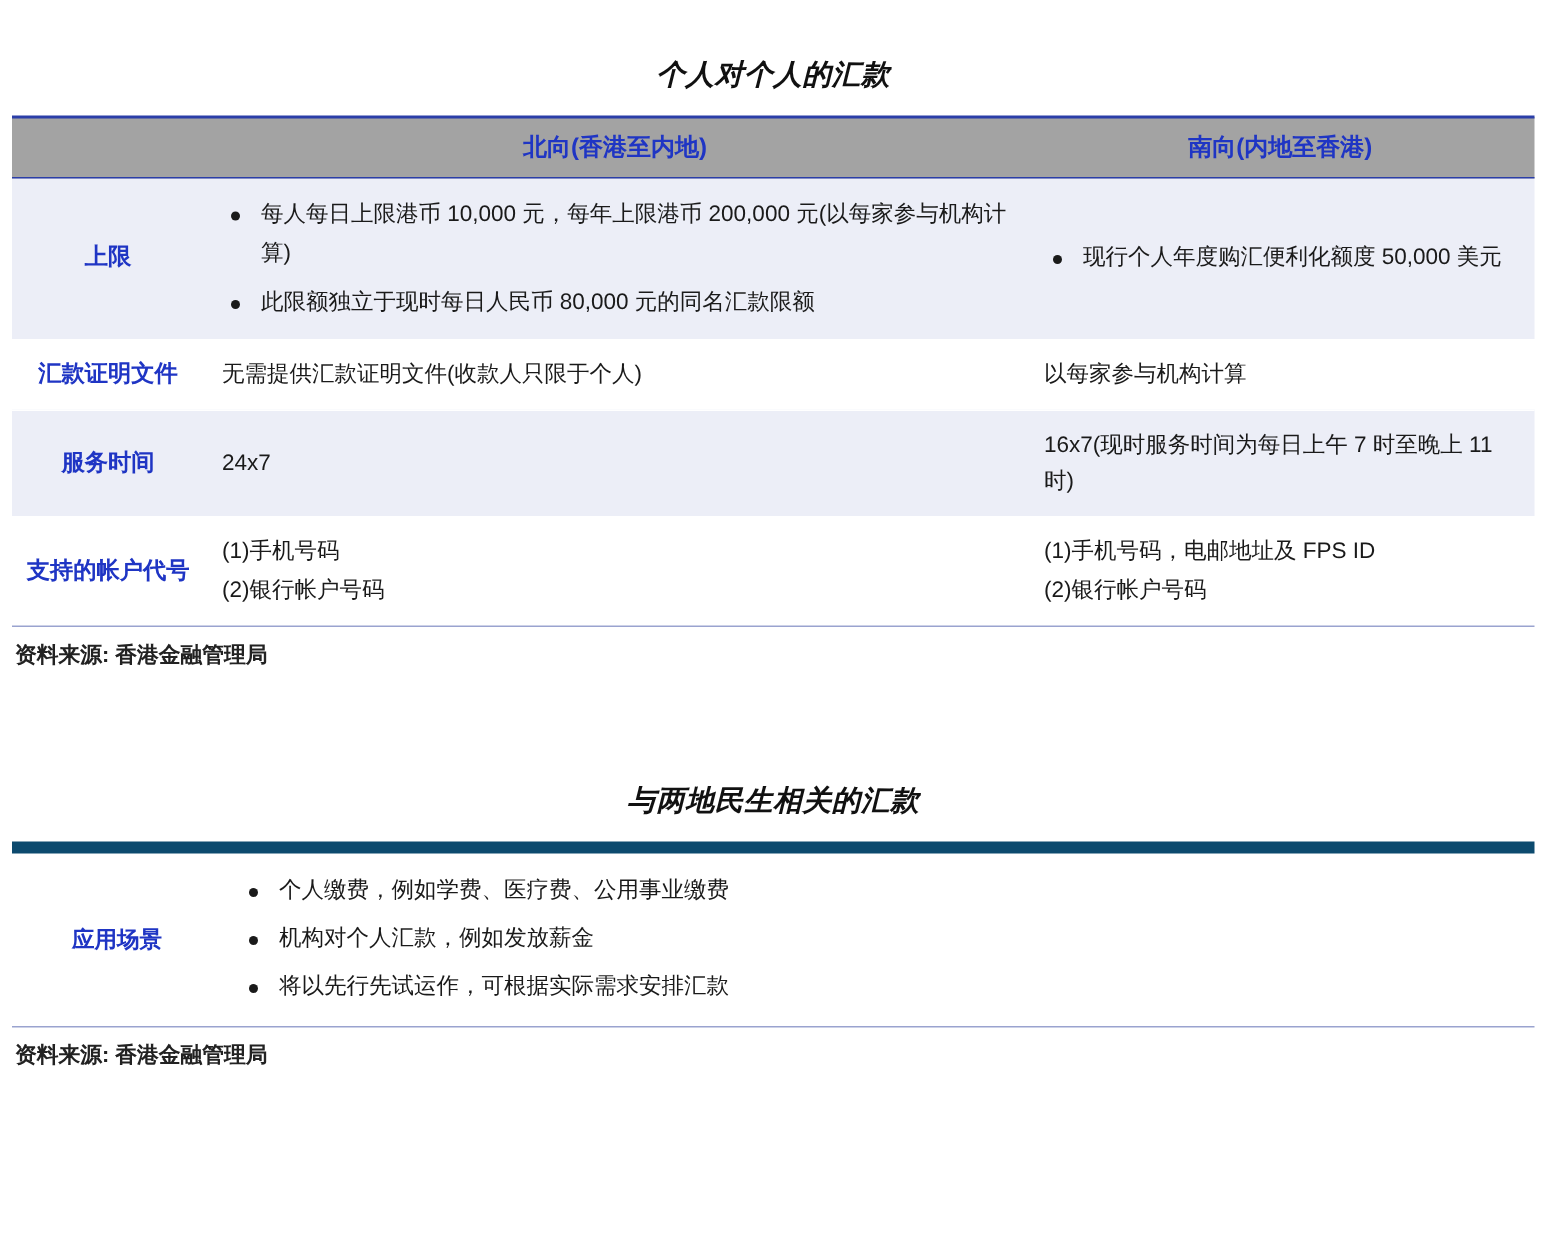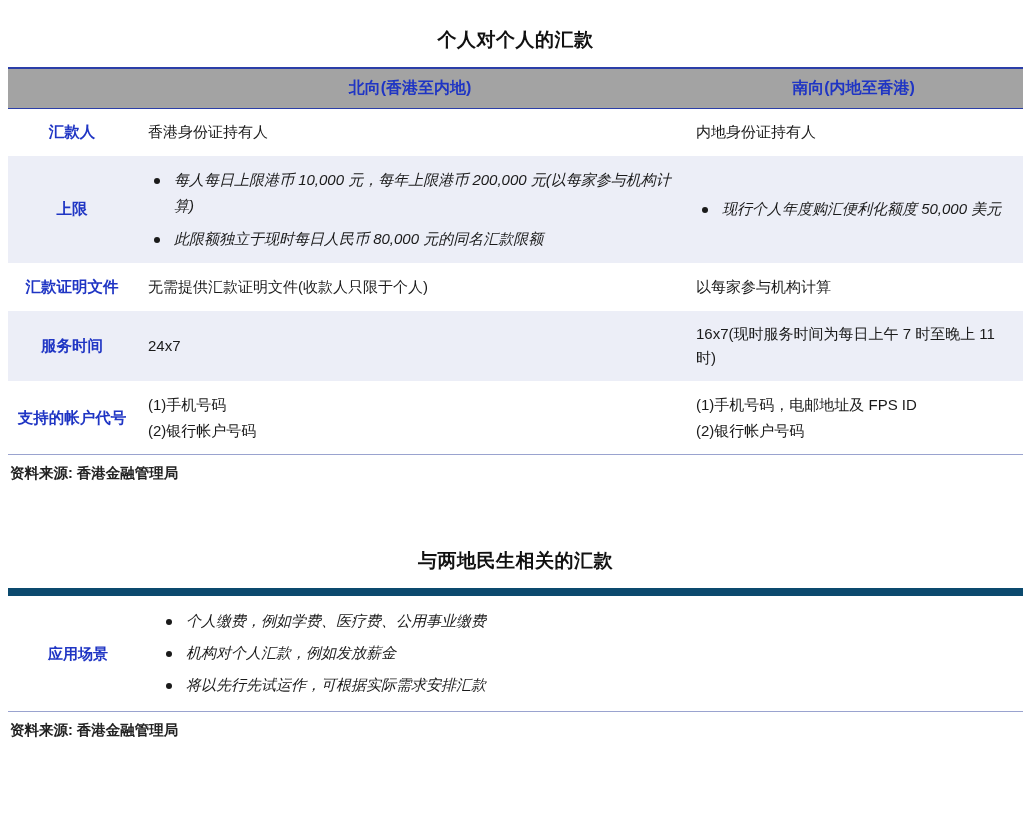--- a/index.html
+++ b/index.html
@@ -18,22 +18,23 @@
   .page {
     width: 1031px;
     padding: 0 8px;
   }
 
   .table-title {
     text-align: center;
     font-weight: bold;
     font-size: 19px;
     color: #111111;
-    margin: 27px 0 14px 0;
+    margin: 37px 0 14px 0;
     letter-spacing: 0.5px;
+    font-style: italic;
   }
 
   table.data-table {
     width: 1015px;
     border-collapse: collapse;
     table-layout: fixed;
   }
 
   thead th {
     font-weight: bold;
@@ -71,21 +72,20 @@
   }
 
   tbody tr.last-row td {
     border-bottom: 1.5px solid #9aa3cf;
   }
 
   ul.bullets {
     margin: 0;
     padding: 0;
     list-style: none;
-    font-style: italic;
   }
   ul.bullets li {
     position: relative;
     padding-left: 26px;
     margin: 0 0 6px 0;
     line-height: 1.75;
   }
   ul.bullets li:last-child { margin-bottom: 0; }
   ul.bullets li::before {
     content: "";
@@ -146,29 +146,20 @@
     </colgroup>
     <thead>
       <tr>
         <th class="col-head-blank"></th>
         <th>北向(香港至内地)</th>
         <th>南向(内地至香港)</th>
       </tr>
     </thead>
     <tbody>
 
-      <tr>
-        <td class="row-label">汇款人</td>
-        <td>
-          <div class="plain-line">香港身份证持有人</div>
-        </td>
-        <td>
-          <div class="plain-line">内地身份证持有人</div>
-        </td>
-      </tr>
 
       <tr class="shaded">
         <td class="row-label">上限</td>
         <td>
           <ul class="bullets">
             <li>每人每日上限港币 10,000 元，每年上限港币 200,000 元(以每家参与机构计算)</li>
             <li>此限额独立于现时每日人民币 80,000 元的同名汇款限额</li>
           </ul>
         </td>
         <td>

